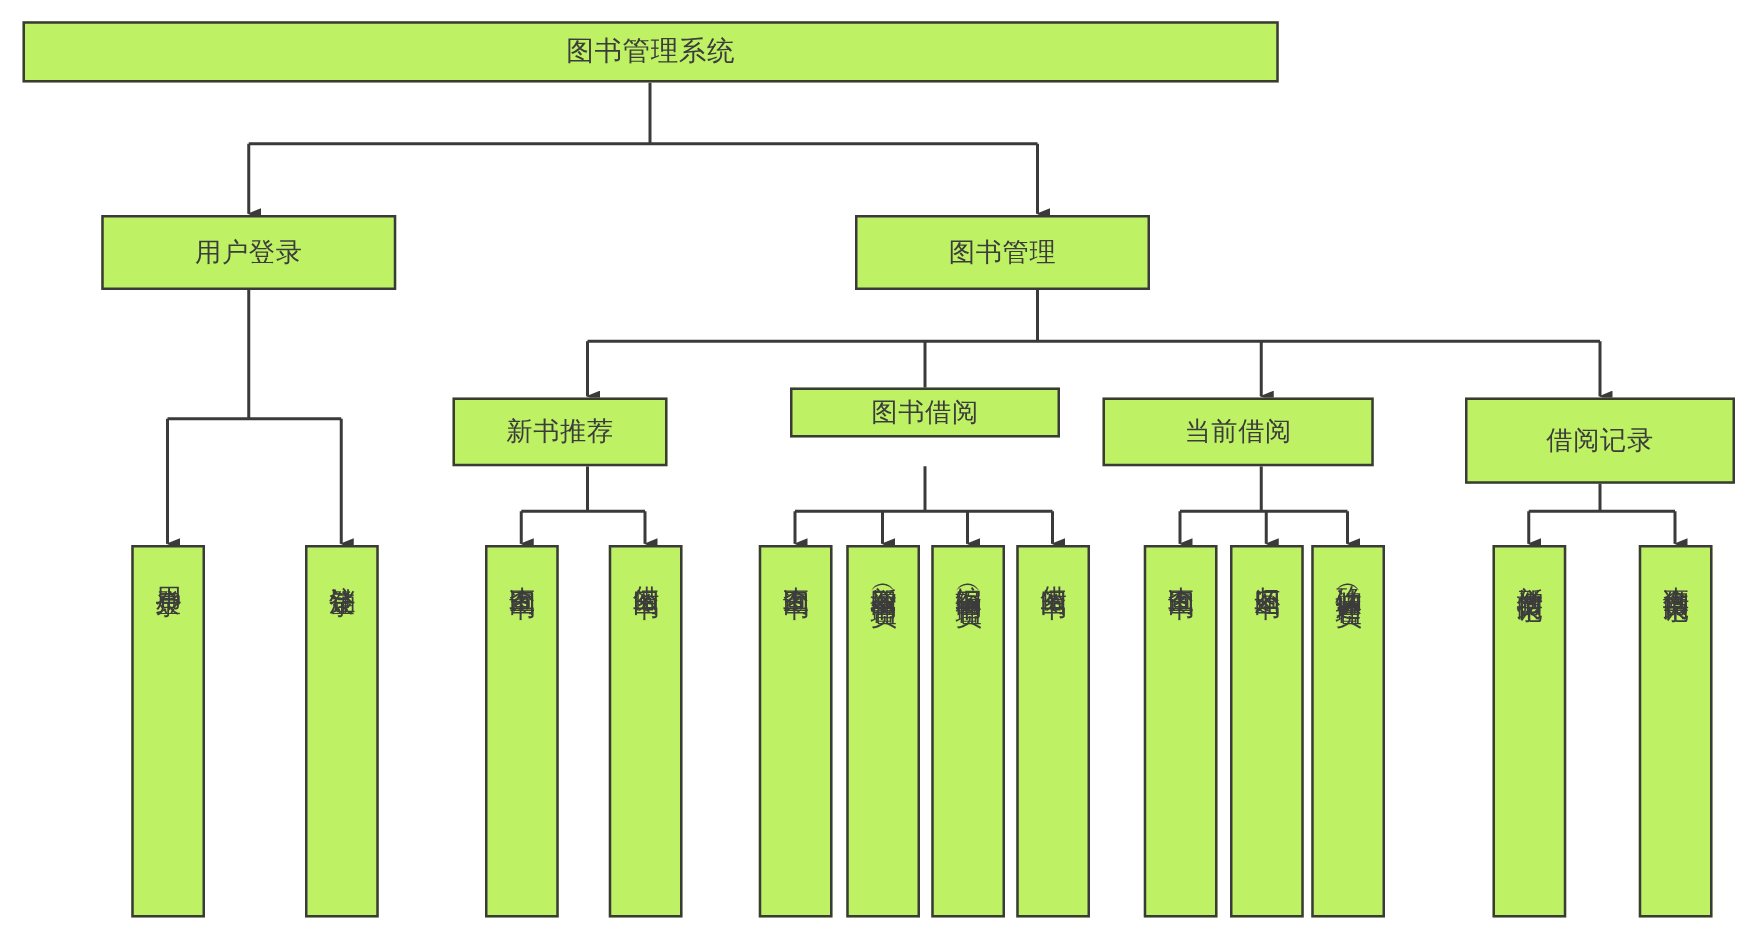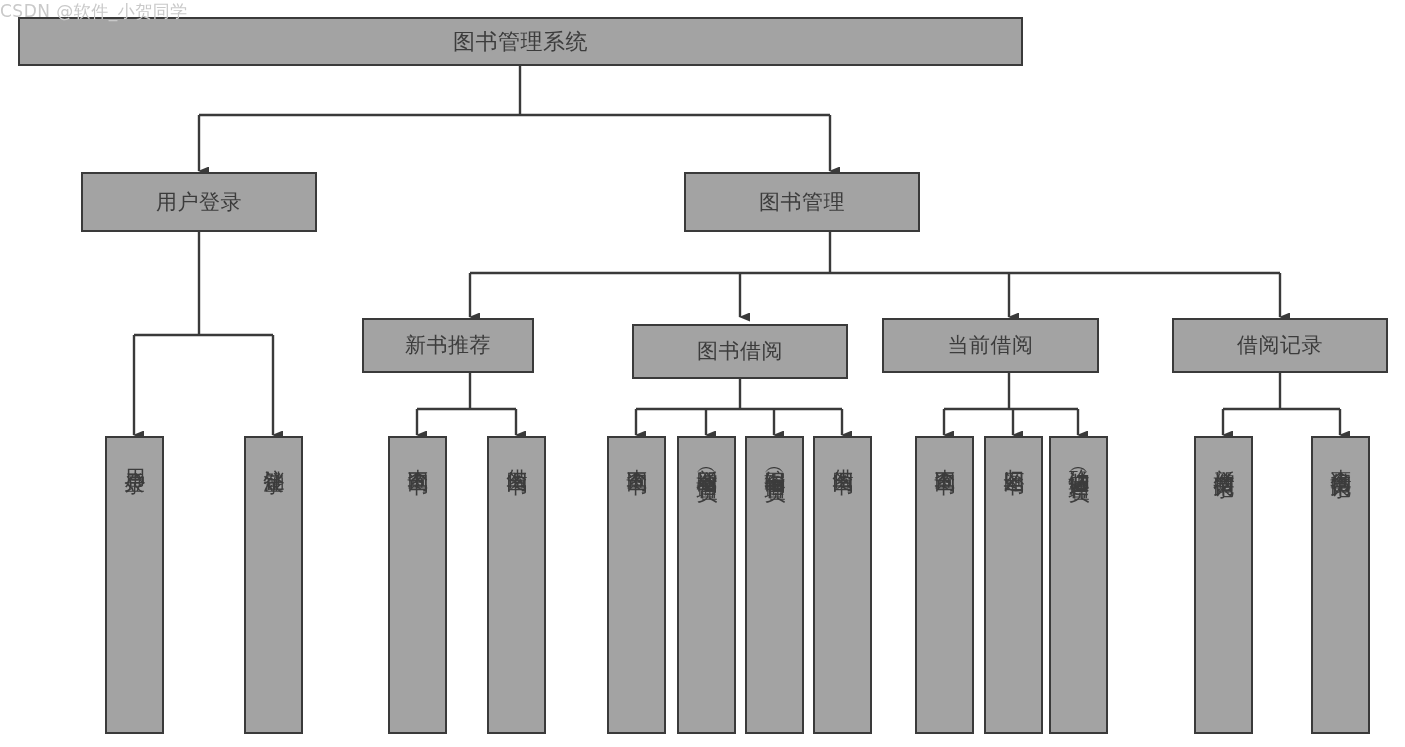--- a/index.html
+++ b/index.html
@@ -7,21 +7,21 @@
   body{
     font-family:"DejaVu Sans","Liberation Sans",sans-serif;
     width:1405px;height:747px;overflow:hidden;
   }
   #diagram-root{position:relative;width:1405px;height:747px;background:#fff;}
   svg#tree-svg{position:absolute;left:0;top:0;width:1405px;height:747px;display:block;}
 
   .node-box{
     position:absolute;
     box-sizing:border-box;
-    background:#a3a3a3;
+    background:#bef264;
     border:2px solid #3a3a3a;
     display:flex;
     align-items:center;
     justify-content:center;
     overflow:hidden;
   }
   .node-label{
     color:#3c3c3c;
     line-height:1.18;
     text-align:center;
@@ -101,27 +101,27 @@
       </div>
       <div class="node-box node-h" style="left: 81px; top: 172px; width: 236px; height: 60px;">
         <span class="node-label">用户登录</span>
       </div>
       <div class="node-box node-h" style="left: 684px; top: 172px; width: 236px; height: 60px;">
         <span class="node-label">图书管理</span>
       </div>
       <div class="node-box node-h" style="left: 362px; top: 318px; width: 172px; height: 55px; align-items: center;">
         <span class="node-label">新书推荐</span>
       </div>
-      <div class="node-box node-h" style="left: 632px; top: 324px; width: 216px; height: 55px;">
+      <div class="node-box node-h" style="left: 632px; top: 310px; width: 216px; height: 40px;">
         <span class="node-label">图书借阅</span>
       </div>
       <div class="node-box node-h" style="left: 882px; top: 318px; width: 217px; height: 55px;">
         <span class="node-label">当前借阅</span>
       </div>
-      <div class="node-box node-h" style="left: 1172px; top: 318px; width: 216px; height: 55px;">
+      <div class="node-box node-h" style="left: 1172px; top: 318px; width: 216px; height: 69px;">
         <span class="node-label">借阅记录</span>
       </div>
       <div class="node-box node-v" style="left: 105px; top: 436px; width: 59px; height: 298px;">
         <span class="node-label">用户登录</span>
       </div>
       <div class="node-box node-v" style="left: 244px; top: 436px; width: 59px; height: 298px;">
         <span class="node-label">注销登录</span>
       </div>
       <div class="node-box node-v" style="left: 388px; top: 436px; width: 59px; height: 298px;">
         <span class="node-label">查询图书</span>
@@ -151,14 +151,13 @@
         <span class="node-label">确认归还（管理员）</span>
       </div>
       <div class="node-box node-v" style="left: 1194px; top: 436px; width: 59px; height: 298px;">
         <span class="node-label">新增借阅记录</span>
       </div>
       <div class="node-box node-v" style="left: 1311px; top: 436px; width: 59px; height: 298px;">
         <span class="node-label">查询借阅记录</span>
       </div>
     </div>
 
-  <div class="watermark">CSDN @软件_小贺同学</div>
 </div>
 
 </body></html>

